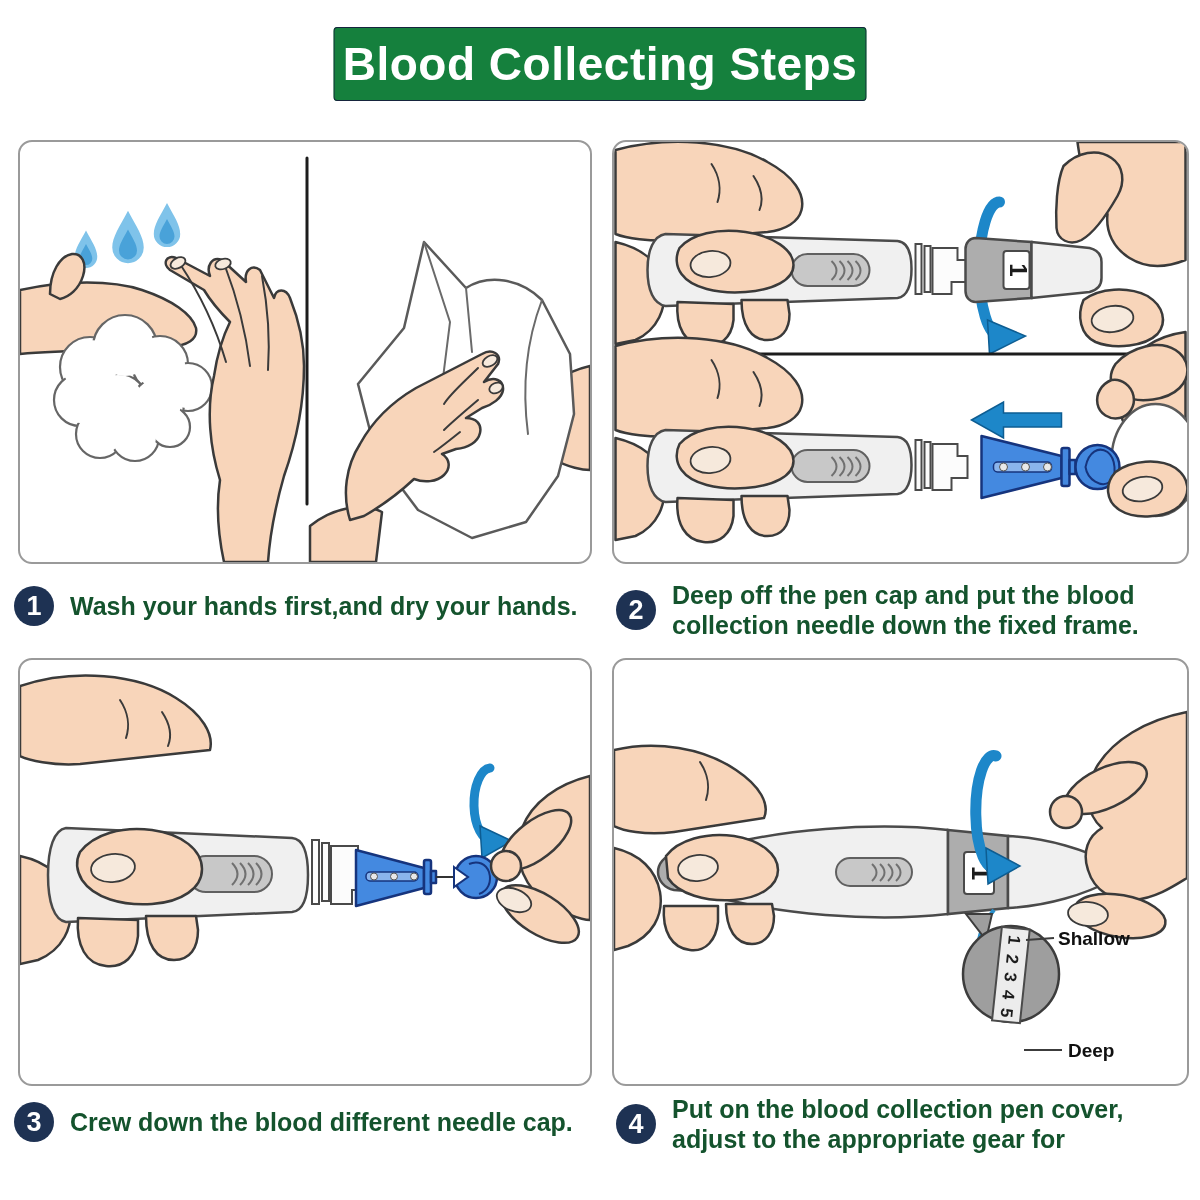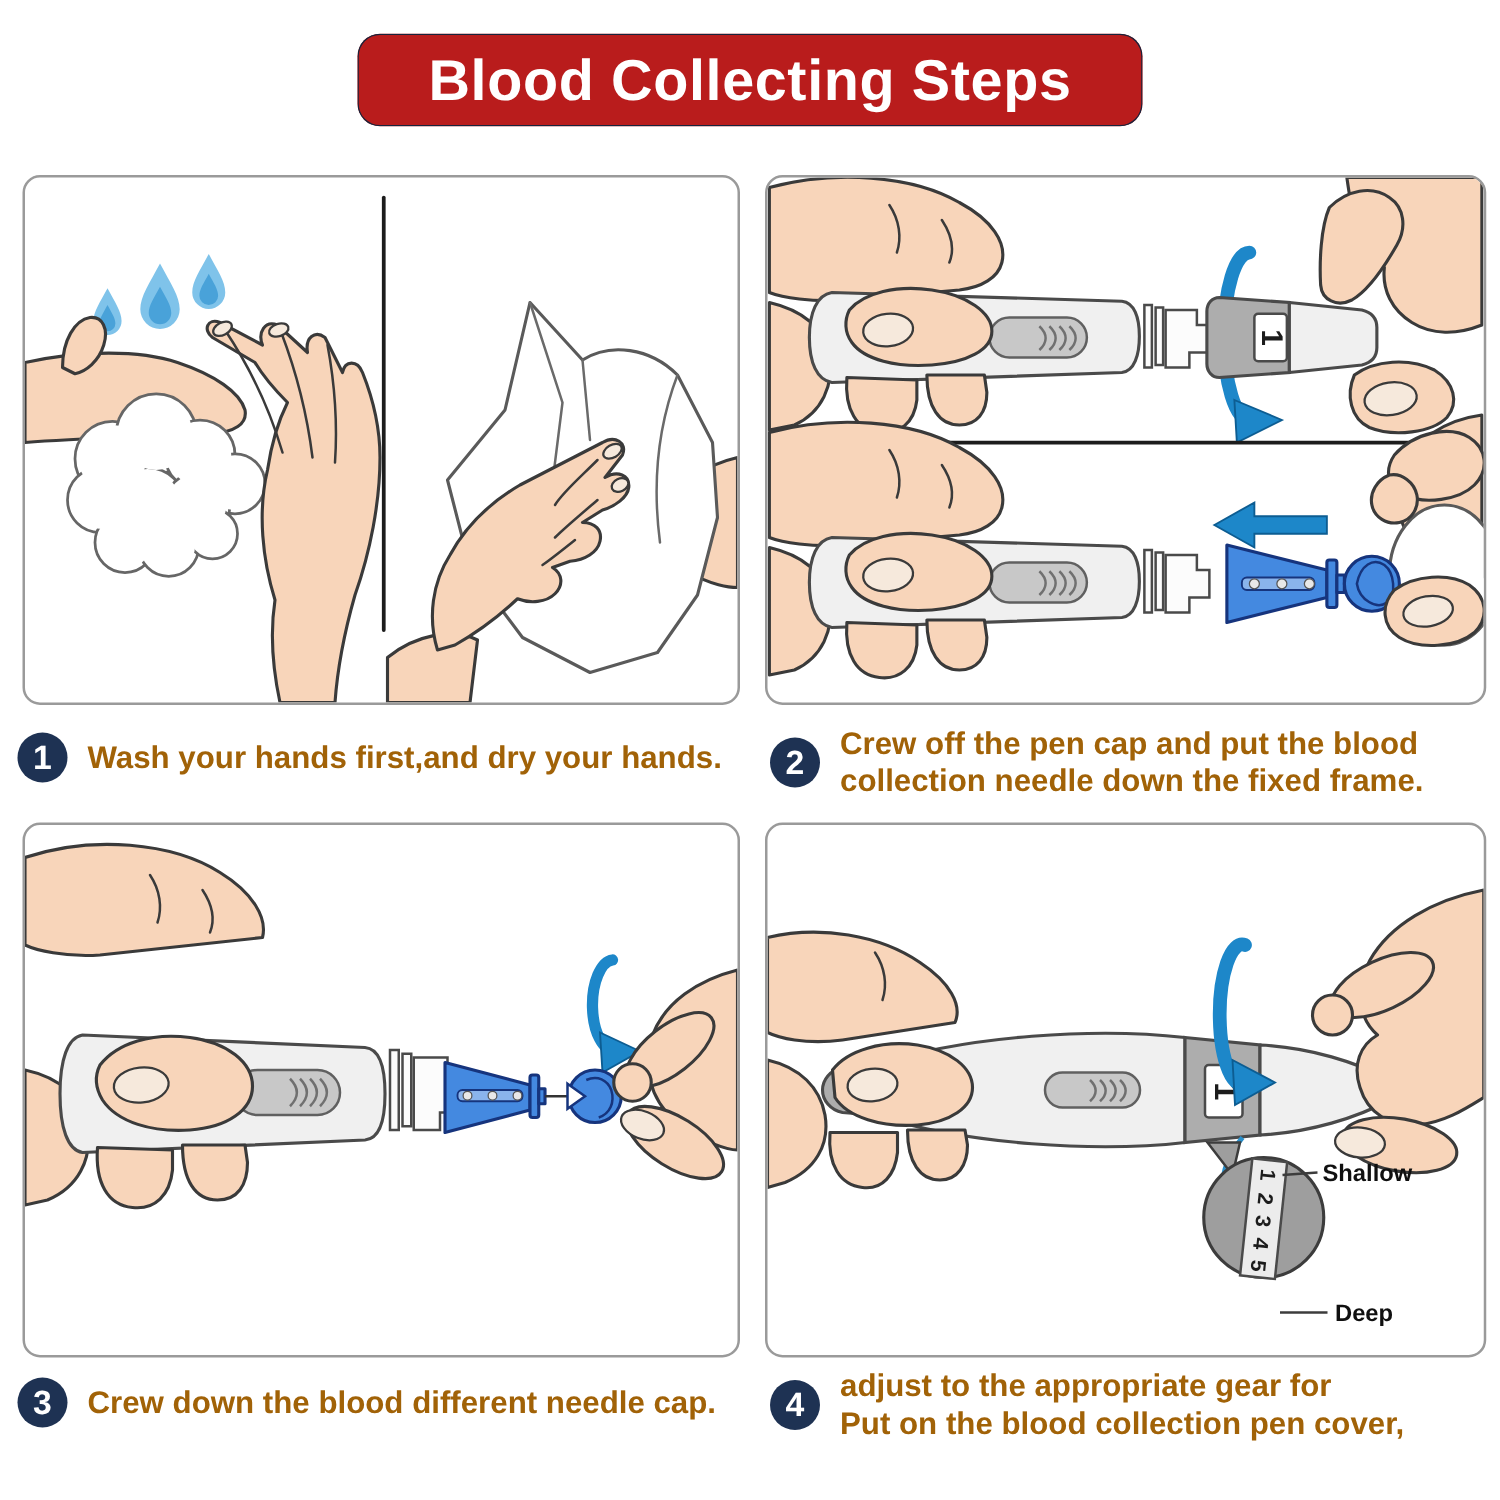--- a/index.html
+++ b/index.html
@@ -1,19 +1,19 @@
 <!DOCTYPE html>
 <html><head>
 <meta charset="utf-8">
 <style>
   html,body{margin:0;padding:0;background:#fff;}
   body{width:1200px;height:1200px;position:relative;font-family:"Liberation Sans",sans-serif;}
   .title-bar{
     position:absolute;top:27px;left:50%;transform:translateX(-50%);
-    width:628px;height:74px;background:#b91c1c;border-radius:18px;
+    width:533px;height:74px;background:#15803d;border-radius:4px;
     display:flex;align-items:center;justify-content:center;
     color:#fff;font-size:46px;font-weight:bold;letter-spacing:.5px;
     box-shadow:0 0 0 1px #16243d inset;
   }
   .panel{
     position:absolute;background:#fff;border:2px solid #9a9a9a;border-radius:14px;overflow:hidden;
   }
   .panel svg{display:block;width:100%;height:100%;}
   #panel1{left:18px;top:140px;width:570px;height:420px;}
   #panel2{left:612px;top:140px;width:573px;height:420px;}
@@ -21,21 +21,21 @@
   #panel4{left:612px;top:658px;width:573px;height:424px;}
   .step-row{position:absolute;display:flex;align-items:center;gap:16px;}
   #steprow1{left:14px;top:586px;width:578px;}
   #steprow2{left:616px;top:580px;width:578px;}
   #steprow3{left:14px;top:1102px;width:578px;}
   #steprow4{left:616px;top:1094px;width:578px;}
   .badge{
     flex:0 0 auto;width:40px;height:40px;border-radius:50%;background:#1e3253;
     color:#fff;font-size:27px;font-weight:bold;display:flex;align-items:center;justify-content:center;
   }
-  .cap-text{font-size:25px;font-weight:bold;color:#a16207;line-height:1.2;}
+  .cap-text{font-size:25px;font-weight:bold;color:#14532d;line-height:1.2;}
   
   .skin{fill:#f8d5ba;stroke:#3a3a3a;stroke-width:2.5;stroke-linejoin:round;}
   .nail{fill:#f6e9dc;stroke:#3a3a3a;stroke-width:1.8;}
   .penbody{fill:#f0f0f0;stroke:#4a4a4a;stroke-width:2.5;stroke-linejoin:round;}
   .penwhite{fill:#fcfcfc;stroke:#4a4a4a;stroke-width:2;}
   .grayband{fill:#adadad;stroke:#4a4a4a;stroke-width:2.5;}
   .slider{fill:#c8c8c8;stroke:#606060;stroke-width:2;}
   .sarc{fill:none;stroke:#707070;stroke-width:2;}
   .blue{fill:#4489e0;stroke:#16347d;stroke-width:2.5;stroke-linejoin:round;}
   .bluearrow{fill:#1d87c9;stroke:#0d5d92;stroke-width:1.5;}
@@ -279,31 +279,31 @@
 <div class="step-row" id="steprow1">
   <div class="badge">1</div>
   <div class="cap-text">
     <div>Wash your hands first,and dry your hands.</div>
   </div>
 </div>
 
 <div class="step-row" id="steprow2">
   <div class="badge">2</div>
   <div class="cap-text">
-    <div>Crew off the pen cap and put the blood</div>
+    <div>Deep off the pen cap and put the blood</div>
     <div>collection needle down the fixed frame.</div>
   </div>
 </div>
 
 <div class="step-row" id="steprow3">
   <div class="badge">3</div>
   <div class="cap-text">
     <div>Crew down the blood different needle cap.</div>
   </div>
 </div>
 
 <div class="step-row" id="steprow4">
   <div class="badge">4</div>
   <div class="cap-text">
+    <div>Put on the blood collection pen cover,</div>
     <div>adjust to the appropriate gear for</div>
-    <div>Put on the blood collection pen cover,</div>
   </div>
 </div>
 
 </body></html>

